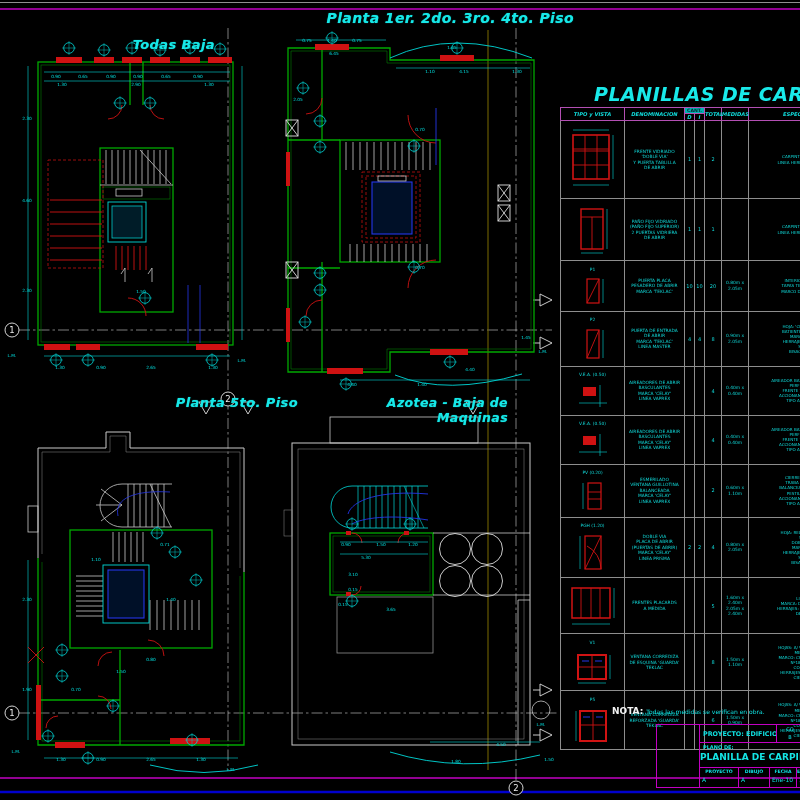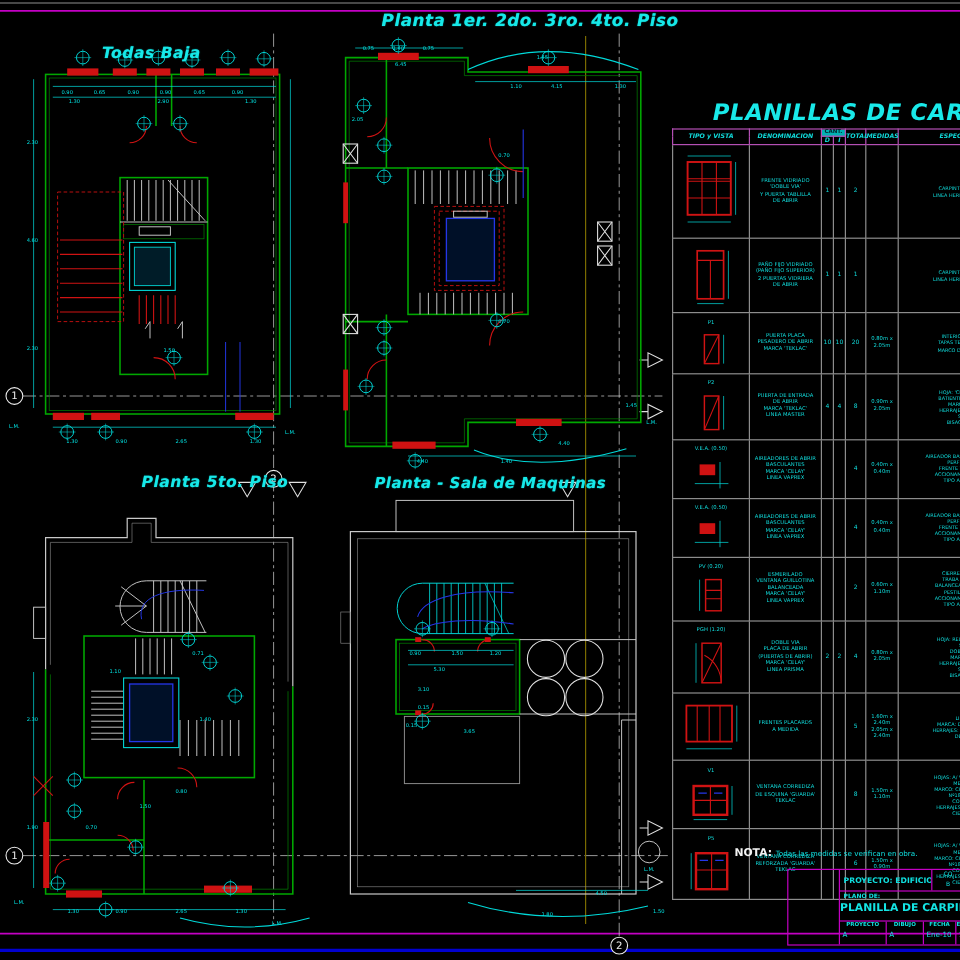--- a/index.html
+++ b/index.html
@@ -20,21 +20,21 @@
   .cyfill{fill:#001c28;stroke:#00c9c9;stroke-width:.8}
   .ax{stroke:#e6e6e6;fill:none;stroke-width:.55;stroke-dasharray:11 3 2.5 3}
   .ol{stroke:#7a6a00;fill:none;stroke-width:1}
   .mg{stroke:#c300c3;fill:none;stroke-width:1.4}
   .bl{stroke:#0000cf;fill:none;stroke-width:2.6}
   .dim{fill:#00e2e2;font-size:4.3px;font-family:"DejaVu Sans",sans-serif;text-anchor:middle}
   .bub{fill:#000;stroke:#ececec;stroke-width:.9}
   .bubt{fill:#ececec;font-size:8.5px;text-anchor:middle;font-family:"DejaVu Sans",sans-serif}
   
   .ptitle{position:absolute;color:#17e8e8;font-style:italic;font-weight:bold;
-          text-align:left;letter-spacing:.4px;text-shadow:0 0 1px #0aa;}
+          text-align:right;letter-spacing:.4px;text-shadow:0 0 1px #0aa;}
   
   #schedule{position:absolute;left:560px;top:83px;width:240px;overflow:hidden;}
   #schedule .ttl{color:#19e9e9;font-size:19px;font-weight:bold;font-style:italic;
                  white-space:nowrap;padding-left:34px;letter-spacing:.5px;}
   table.carp{border-collapse:collapse;table-layout:fixed;width:312px;background:#000;margin-top:2px;}
   table.carp th{border:1px solid #b34fb3;color:#10dada;font-size:5.2px;font-style:italic;
                 padding:0;text-align:center;font-weight:bold;}
   table.carp td{border:1px solid #8d8d8d;color:#10dada;font-size:4.4px;line-height:1.25;
                 padding:0 1px;text-align:center;vertical-align:middle;white-space:pre-line;overflow:hidden;}
   table.carp .cantbox{background:#00b2b2;color:#00222a;font-style:normal;font-size:4.6px}
@@ -363,21 +363,21 @@
       <circle cx="228" cy="399" r="7" class="bub"></circle>
       <text x="228" y="401.8" class="bubt">2</text>
       <circle cx="516" cy="788" r="7" class="bub"></circle>
       <text x="516" y="790.8" class="bubt">2</text>
     </g>
 </svg>
 
 <div class="ptitle" style="left:85px;top:37px;width:130px;font-size:13px">Todas Baja</div>
 <div class="ptitle" style="left:318px;top:10px;width:256px;font-size:14px">Planta 1er. 2do. 3ro. 4to. Piso</div>
 <div class="ptitle" style="left:118px;top:395px;width:180px;font-size:13px">Planta 5to. Piso</div>
-<div class="ptitle" style="left:312px;top:395px;width:196px;font-size:12.5px">Planta - Sala de Maquinas</div>
+<div class="ptitle" style="left:312px;top:395px;width:196px;font-size:12.5px">Azotea - Baja de Maquinas</div>
 
 <div id="schedule">
   <div class="ttl">PLANILLAS DE CARPINTERIA</div>
   <table class="carp">
     <colgroup>
         <col style="width:64px">
         <col style="width:60px">
         <col style="width:10px">
         <col style="width:10px">
         <col style="width:17px">

